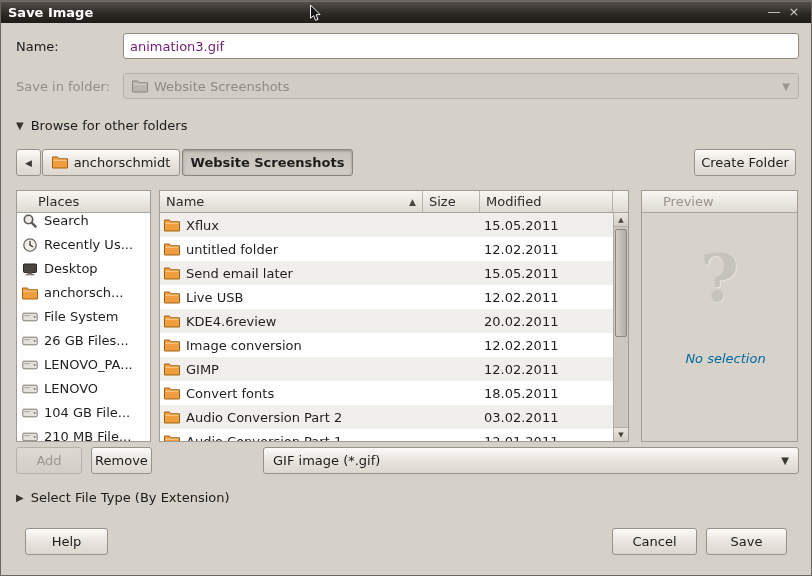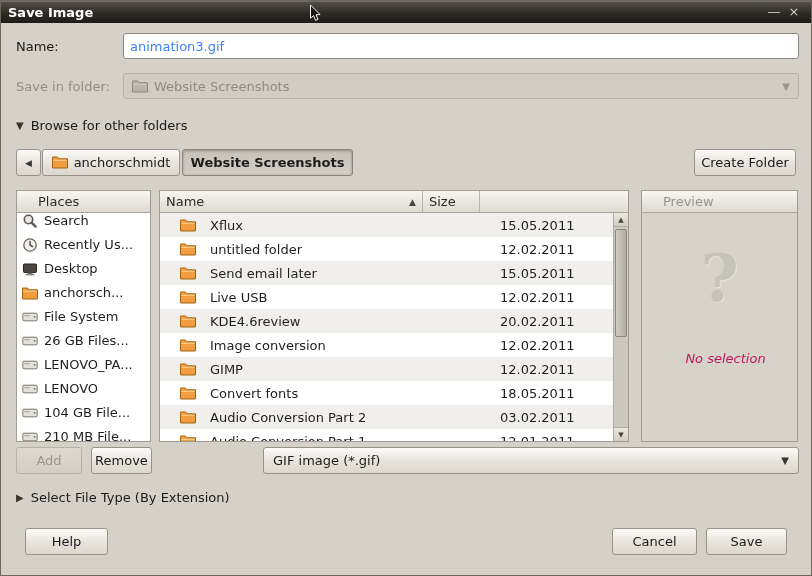--- a/index.html
+++ b/index.html
@@ -8,21 +8,21 @@
   .window{position:absolute;inset:0;border:1px solid #6b665d;background:#d5d1c9}
 
   
   .titlebar{position:absolute;top:0;left:0;right:0;height:22px;background:linear-gradient(#55504a,#2b2824 60%,#1e1c19);display:flex;align-items:center;padding:0 7px;color:#fff;font-weight:bold;box-shadow:inset 0 1px 0 rgba(255,255,255,.18)}
   .tb-spacer{flex:1}
   .tb-btn{width:20px;text-align:center;color:#d2cfc9;font-weight:normal;font-size:13px;line-height:22px;cursor:default}
   .cursor{position:absolute;left:308px;top:3px;width:13px;height:19px}
 
   
   .lbl-name{position:absolute;left:15px;top:38px}
-  .input-name{position:absolute;left:122px;top:32px;width:676px;height:26px;border:1px solid #8f8a81;border-radius:3px;padding:0 6px;font-family:"DejaVu Sans",sans-serif;font-size:13px;background:#fff;color:#3b82f6}
+  .input-name{position:absolute;left:122px;top:32px;width:676px;height:26px;border:1px solid #8f8a81;border-radius:3px;padding:0 6px;font-family:"DejaVu Sans",sans-serif;font-size:13px;background:#fff;color:#701a75}
   .lbl-folder{position:absolute;left:15px;top:78px;color:#928e86}
   .combo-disabled{position:absolute;left:122px;top:72px;width:676px;height:26px;border:1px solid #b6b2aa;border-radius:3px;background:#d1cdc5;display:flex;align-items:center;gap:6px;padding:0 8px;color:#8f8b84}
   .combo-disabled .arrow{margin-left:auto;font-size:10px;color:#9b978f}
 
   .expander{position:absolute;display:flex;align-items:center;gap:7px;cursor:default}
   .exp-browse{left:15px;top:117px}
   .exp-filetype{left:15px;top:489px}
   .exp-arrow{font-size:10px;color:#38352f}
 
   
@@ -45,30 +45,30 @@
 
   .files-header{display:grid;grid-template-columns:263px 57px 133px 15px;height:22px;background:linear-gradient(#f8f6f3,#dedad2);border-bottom:1px solid #a9a59d}
   .fh-cell{display:flex;align-items:center;padding:8px 6px;border-right:1px solid #bab6ae;color:#2e2c29;overflow:hidden}
   .fh-cell:last-child{border-right:none}
   .fh-name{justify-content:space-between}
   .sort-arrow{font-size:9px;color:#49453f}
   .files-body{position:absolute;top:22px;left:0;right:15px;bottom:0;overflow:hidden}
   .file-row{display:grid;grid-template-columns:263px 57px 133px;height:24px;align-items:center}
   .file-row.odd{background:#f1efeb}
   .file-row.even{background:#fff}
-  .fc{padding:0 20px;display:flex;align-items:center;gap:14px;overflow:hidden;white-space:nowrap;color:#1e1e1e}
+  .fc{padding:0 4px;display:flex;align-items:center;gap:6px;overflow:hidden;white-space:nowrap;color:#1e1e1e}
 
   .scrollbar{position:absolute;top:22px;right:0;bottom:0;width:15px;background:#ccc8c0;border-left:1px solid #b1ada5;display:flex;flex-direction:column}
   .sb-btn{height:14px;flex:0 0 14px;display:flex;align-items:center;justify-content:center;font-size:7px;color:#46433d;background:linear-gradient(#eae7e1,#d2cec6);border-bottom:1px solid #b1ada5}
   .sb-btn.down{border-bottom:none;border-top:1px solid #b1ada5}
   .sb-fill{flex:1}
   .sb-thumb{margin:2px 1px;height:108px;flex:0 0 108px;background:linear-gradient(90deg,#d2cec6,#b0aca4);border:1px solid #8c8880;border-radius:2px}
 
   .preview-q{position:absolute;top:48px;left:0;right:0;text-align:center;font-family:"DejaVu Serif",serif;font-size:66px;font-weight:bold;color:#c6c3bc;text-shadow:1px 1px 0 #e6e3dd}
-  .preview-text{position:absolute;top:160px;left:12px;right:0;text-align:center;font-style:italic;color:#be185d}
+  .preview-text{position:absolute;top:160px;left:12px;right:0;text-align:center;font-style:italic;color:#0369a1}
 
   
   .btn-add{position:absolute;left:15px;top:446px;width:66px;height:27px;background:linear-gradient(#dedad2,#d2cec6);color:#9b978f;border-color:#b5b1a9}
   .btn-remove{position:absolute;left:90px;top:446px;width:61px;height:27px}
   .combo-filetype{position:absolute;left:262px;top:446px;width:536px;height:27px;justify-content:flex-start;padding:0 9px}
   .combo-filetype .arrow{margin-left:auto;font-size:10px;color:#39362f}
 
   .btn-help{position:absolute;left:24px;top:527px;width:83px;height:27px}
   .btn-cancel{position:absolute;right:114px;top:527px;width:85px;height:27px}
   .btn-save{position:absolute;right:24px;top:527px;width:81px;height:27px}
@@ -230,20 +230,23 @@
 
   <div class="panel panel-files">
     <div class="files-header">
       <div class="fh-cell fh-name">
         <span>Name</span>
         <span class="sort-arrow">▲</span>
       </div>
       <div class="fh-cell">
         <span>Size</span>
       </div>
+      <div class="fh-cell">
+        <span>Modified</span>
+      </div>
       <div class="fh-cell"></div>
     </div>
     <div class="files-body">
         <div class="file-row odd">
           <span class="fc">
             <span class="pi-icon">
               <svg width="16" height="13" viewBox="0 0 16 13">
                 <path d="M0.5 2.5 L0.5 1 L5.5 1 L7 2.8 L15.5 2.8 L15.5 12 L0.5 12 Z" fill="#ef9d3f" stroke="#a2620e"></path>
                 <path d="M1.5 4.3 L14.5 4.3" stroke="#f8c98c" stroke-width="1.2"></path>
               </svg>

